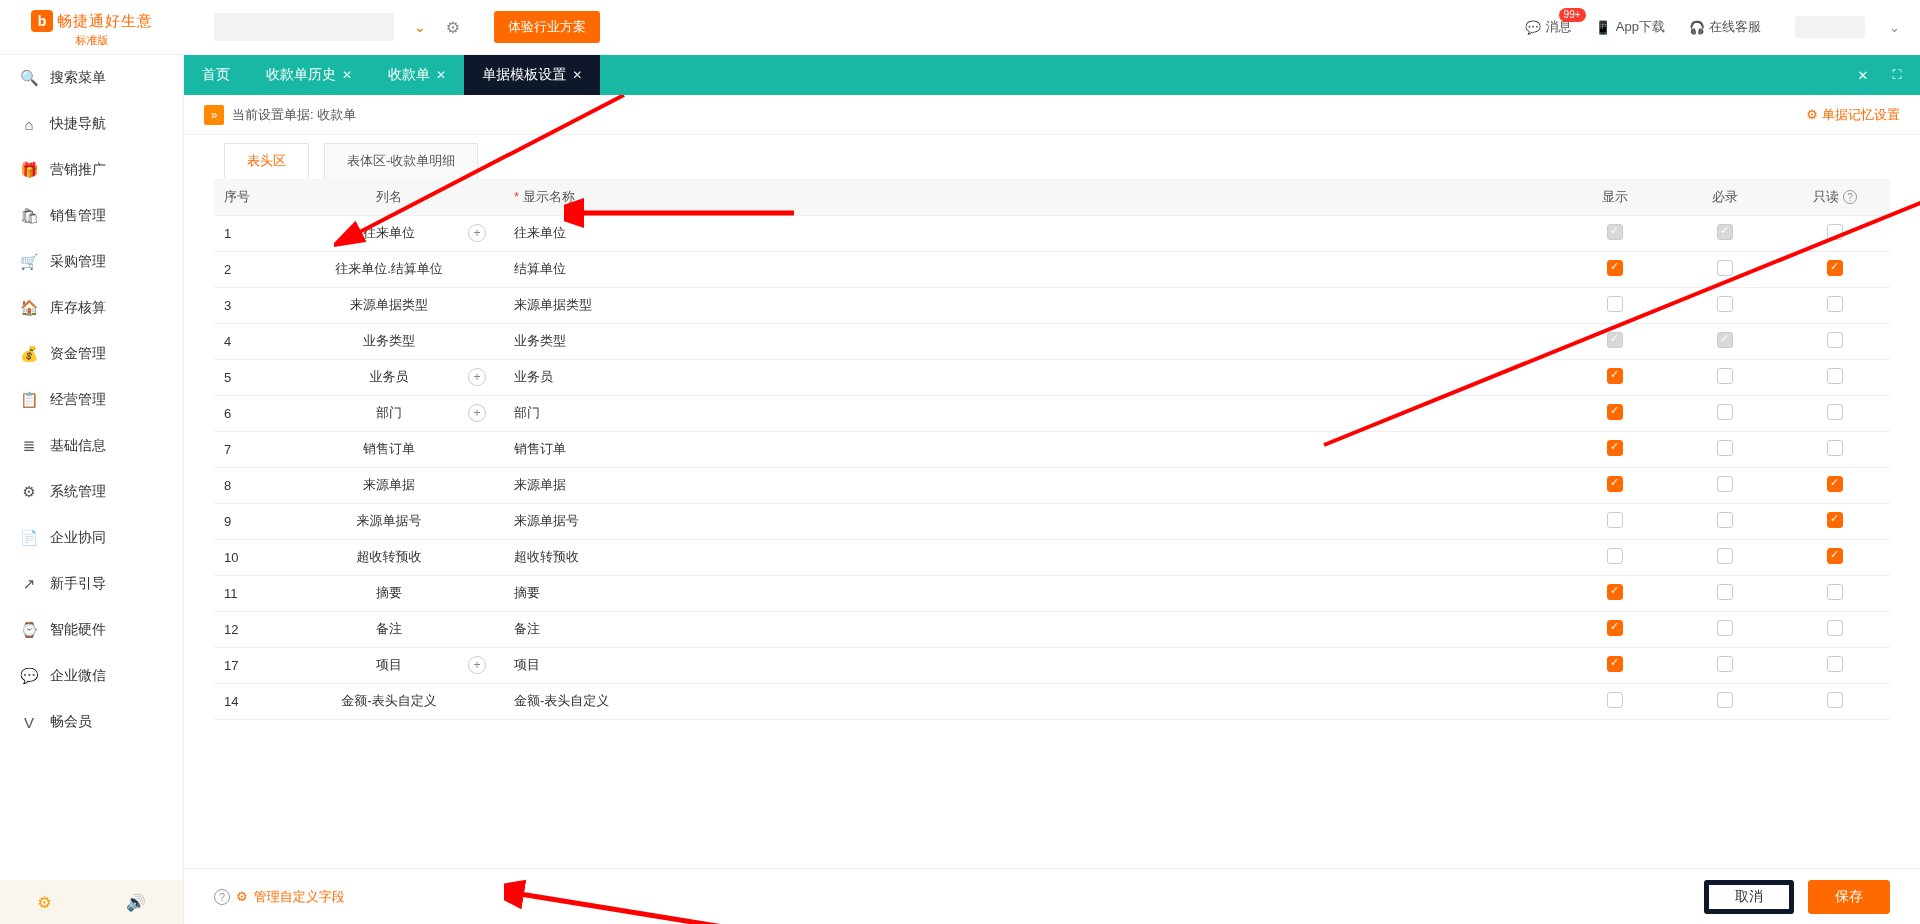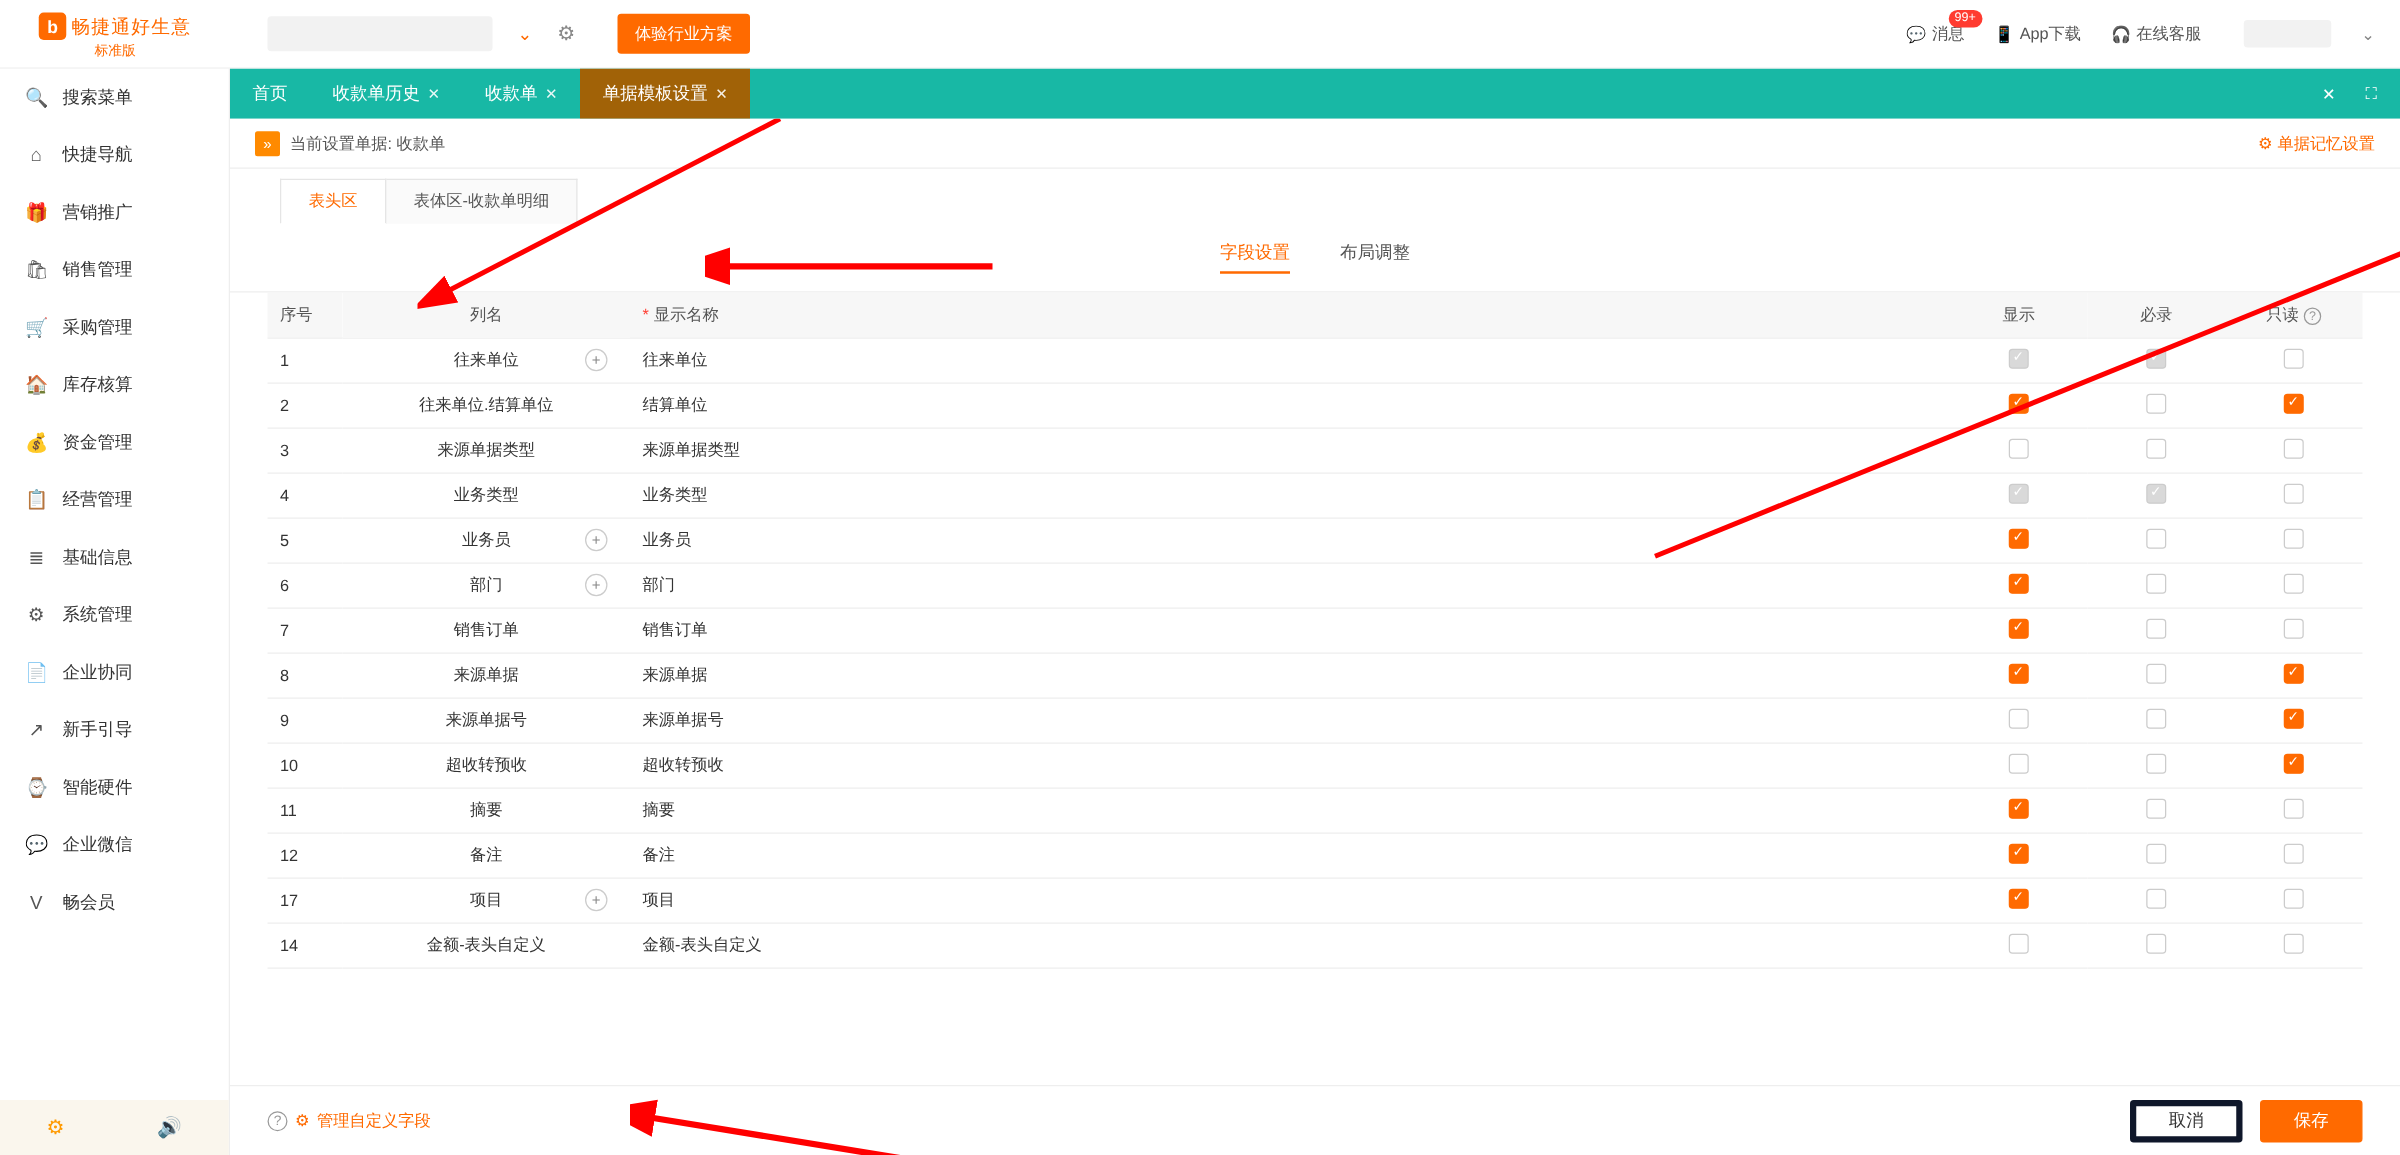--- a/index.html
+++ b/index.html
@@ -22,29 +22,29 @@
 .layout { display:flex; height: calc(100% - 55px); }
 .sidebar { width: 184px; background:#fff; border-right:1px solid #eee; display:flex; flex-direction:column; }
 .side-list { flex:1; }
 .side-item { display:flex; align-items:center; gap: 12px; padding: 14px 20px; color:#333; font-size:14px; cursor:pointer; }
 .side-icon { width:18px; text-align:center; color:#555; font-size:15px; }
 .side-foot { height: 44px; background:#faf6ed; display:flex; align-items:center; justify-content:space-around; }
 .side-foot span { color:#ff9a00; font-size:16px; cursor:pointer;}
 .main { flex:1; display:flex; flex-direction:column; background:#f6f7f8; }
 .tabbar { height: 40px; background:#18b8a5; display:flex; align-items:stretch; color:#fff; position:relative;}
 .tab { display:flex; align-items:center; padding: 0 18px; font-size:14px; cursor:pointer; gap:6px;}
-.tab.active { background:#a16207;text-align:center; }
+.tab.active { background:#0f172a;text-align:center; }
 .tab .x { font-size:12px; opacity:.9;}
 .tabbar-right { margin-left:auto; display:flex; align-items:center; gap:8px; padding-right:10px;}
 .tabbar-right span { width:26px; height:26px; display:flex; align-items:center; justify-content:center; cursor:pointer; border-radius:3px;}
 .content { flex:1; background:#fff; margin:0; position:relative; display:flex; flex-direction:column; overflow:hidden;}
 .crumb { height:40px; display:flex; align-items:center; padding:0 20px; font-size:13px; color:#555; border-bottom:1px solid #eee; position:relative;}
 .crumb .collapse-handle { width:20px; height:20px; background:#ff8a00; color:#fff; display:flex; align-items:center; justify-content:center; border-radius:2px; margin-right:8px; font-size:12px;}
 .crumb .right-link { margin-left:auto; color:#ff6a00; display:flex; align-items:center; gap:4px; cursor:pointer;}
-.area-tabs { display:flex; padding: 8px 40px 0 40px; gap:0; }
+.area-tabs { display:flex; padding: 8px 40px 0 40px; gap:16px; }
 .area-tab { padding: 8px 22px; border:1px solid #e5e5e5; border-bottom:none; background:#fafafa; font-size:13px; color:#555; cursor:pointer; margin-right:-1px;}
 .area-tab.active { background:#fff; color:#ff6a00; border-bottom:1px solid #fff; position:relative; z-index:1;}
 .sub-tabs { display:flex; justify-content:center; gap: 40px; padding: 14px 0; font-size:14px; border-bottom:1px solid #eee;}
 .sub-tab { cursor:pointer; padding-bottom:6px; color:#555;}
 .sub-tab.active { color:#ff6a00; border-bottom: 2px solid #ff6a00;}
 .table-wrap { flex:1; overflow:auto; padding: 0 30px;}
 table { width:100%; border-collapse: collapse; table-layout: fixed;}
 th, td { border-bottom:1px solid #eee; padding: 8px 10px; font-size:13px; text-align:left; vertical-align:middle;}
 th { background:#f7f7f7; color:#555; font-weight:500; height:36px;}
 td { height:36px; color:#333;}
@@ -210,24 +210,20 @@
           <span>⚙</span>
           <span>单据记忆设置</span>
         </div>
       </div>
 
       <div class="area-tabs" id="area-tabs">
           <div class="area-tab active">表头区</div>
           <div class="area-tab">表体区-收款单明细</div>
         </div>
 
-      <div class="sub-tabs" id="sub-tabs">
-          <div class="sub-tab active">字段设置</div>
-          <div class="sub-tab">布局调整</div>
-        </div>
 
       <div class="table-wrap">
         <table>
           <thead>
             <tr>
               <th class="col-idx">序号</th>
               <th class="col-name">列名</th>
               <th class="col-disp"><span class="req-star">*</span><span>显示名称</span></th>
               <th class="col-chk">显示</th>
               <th class="col-chk">必录</th>

